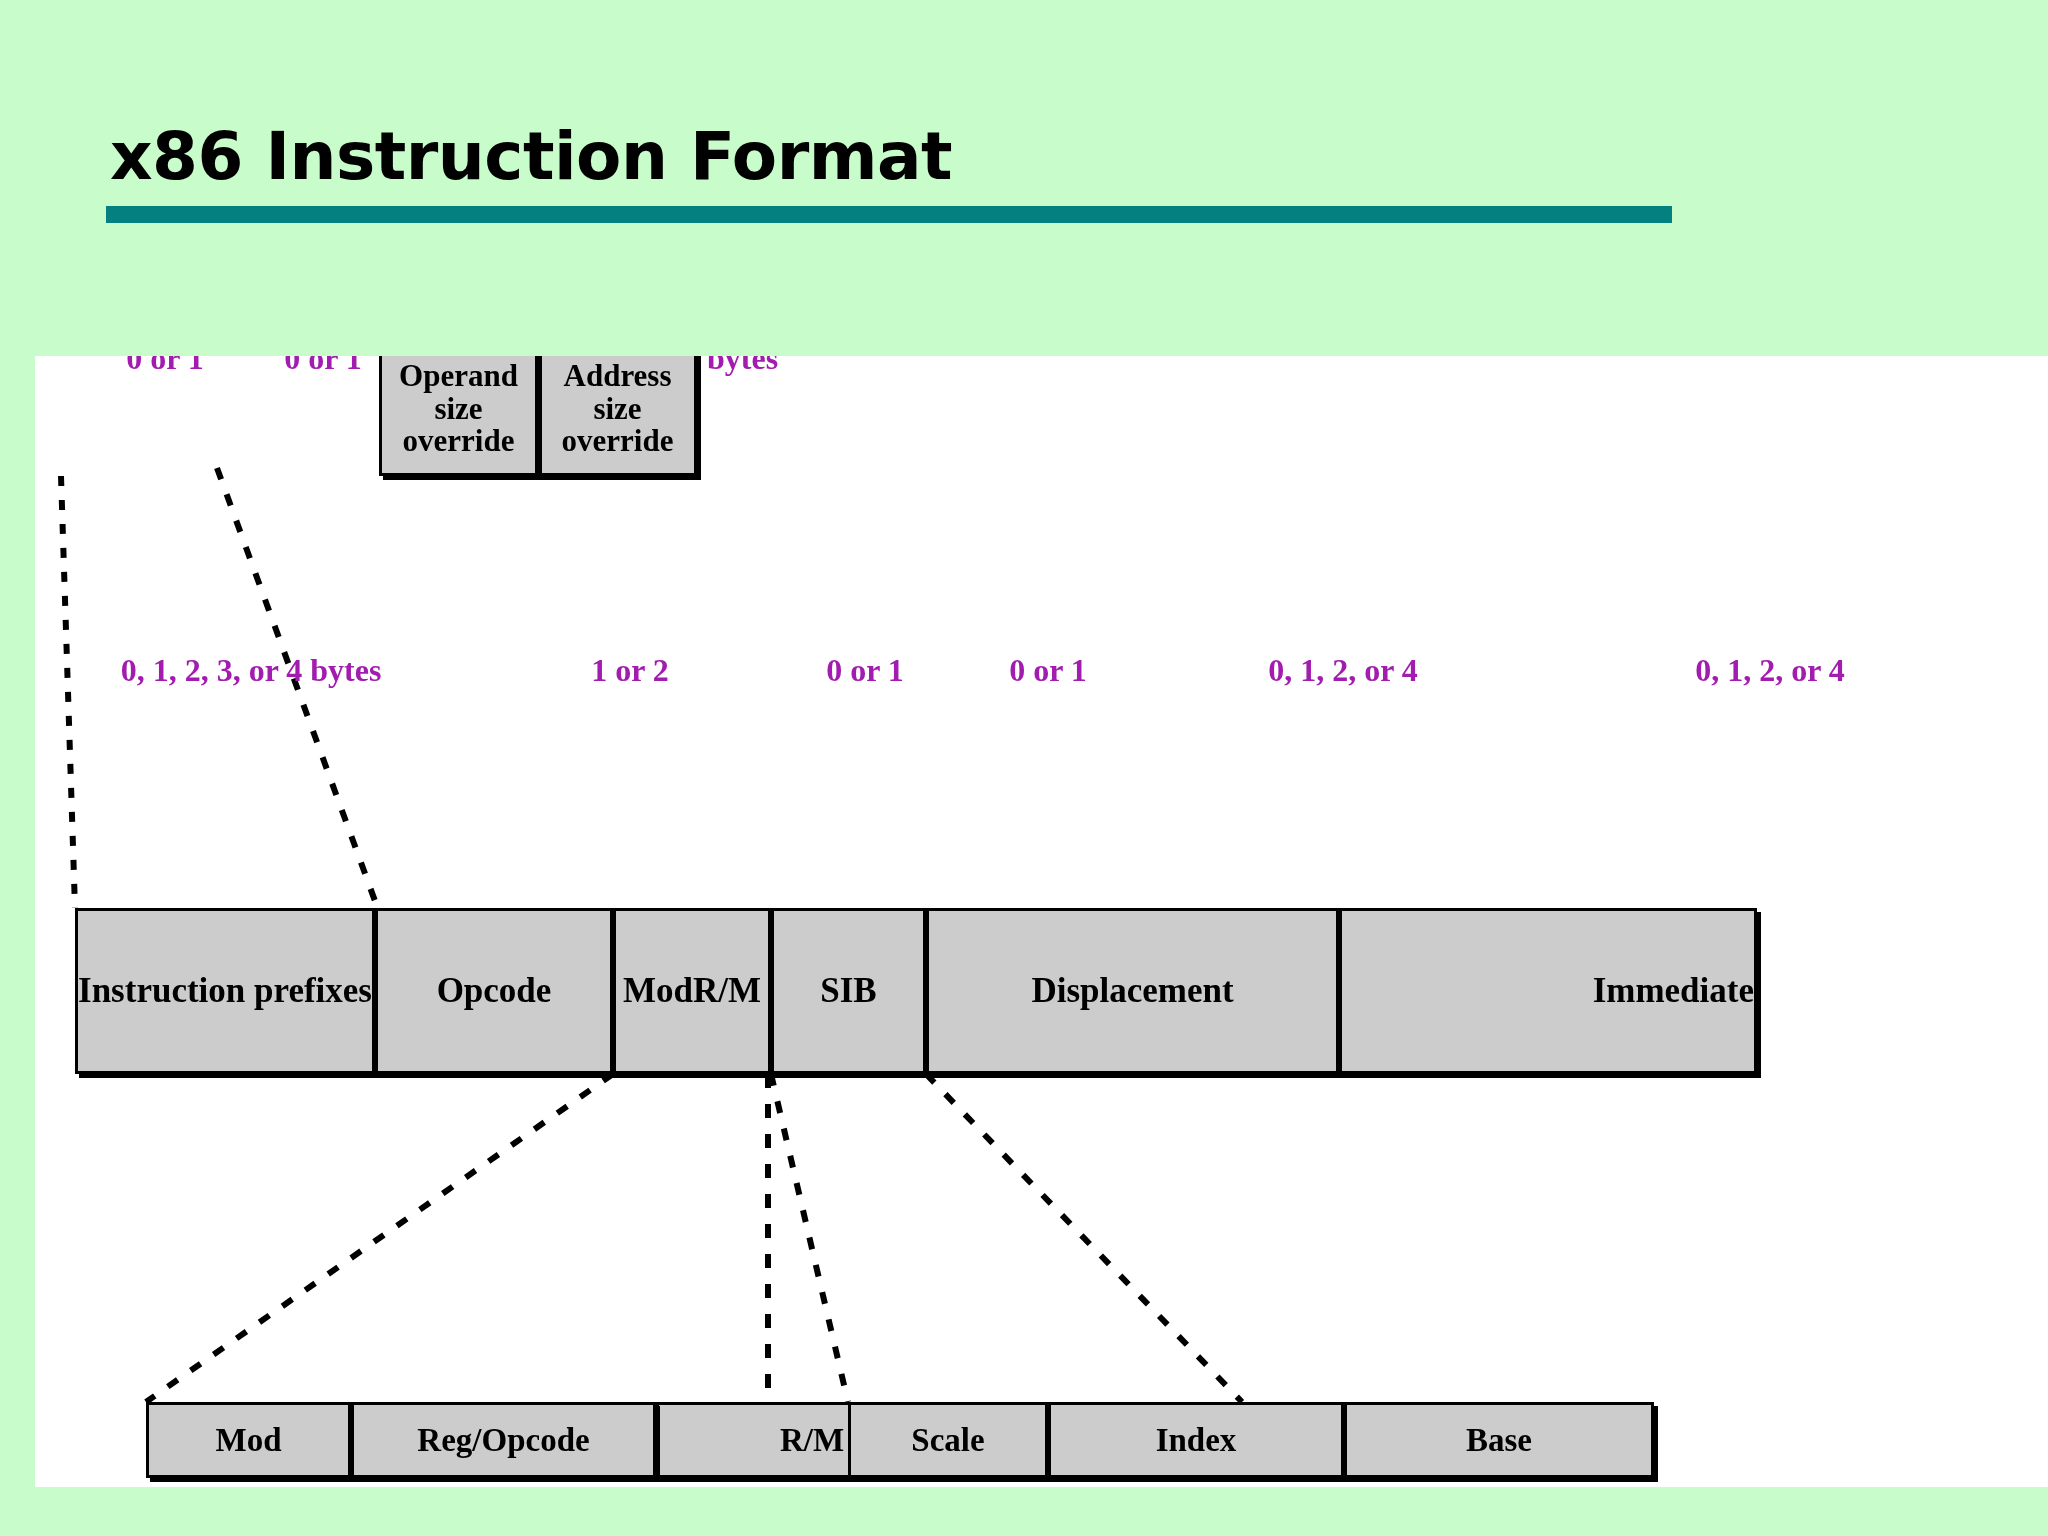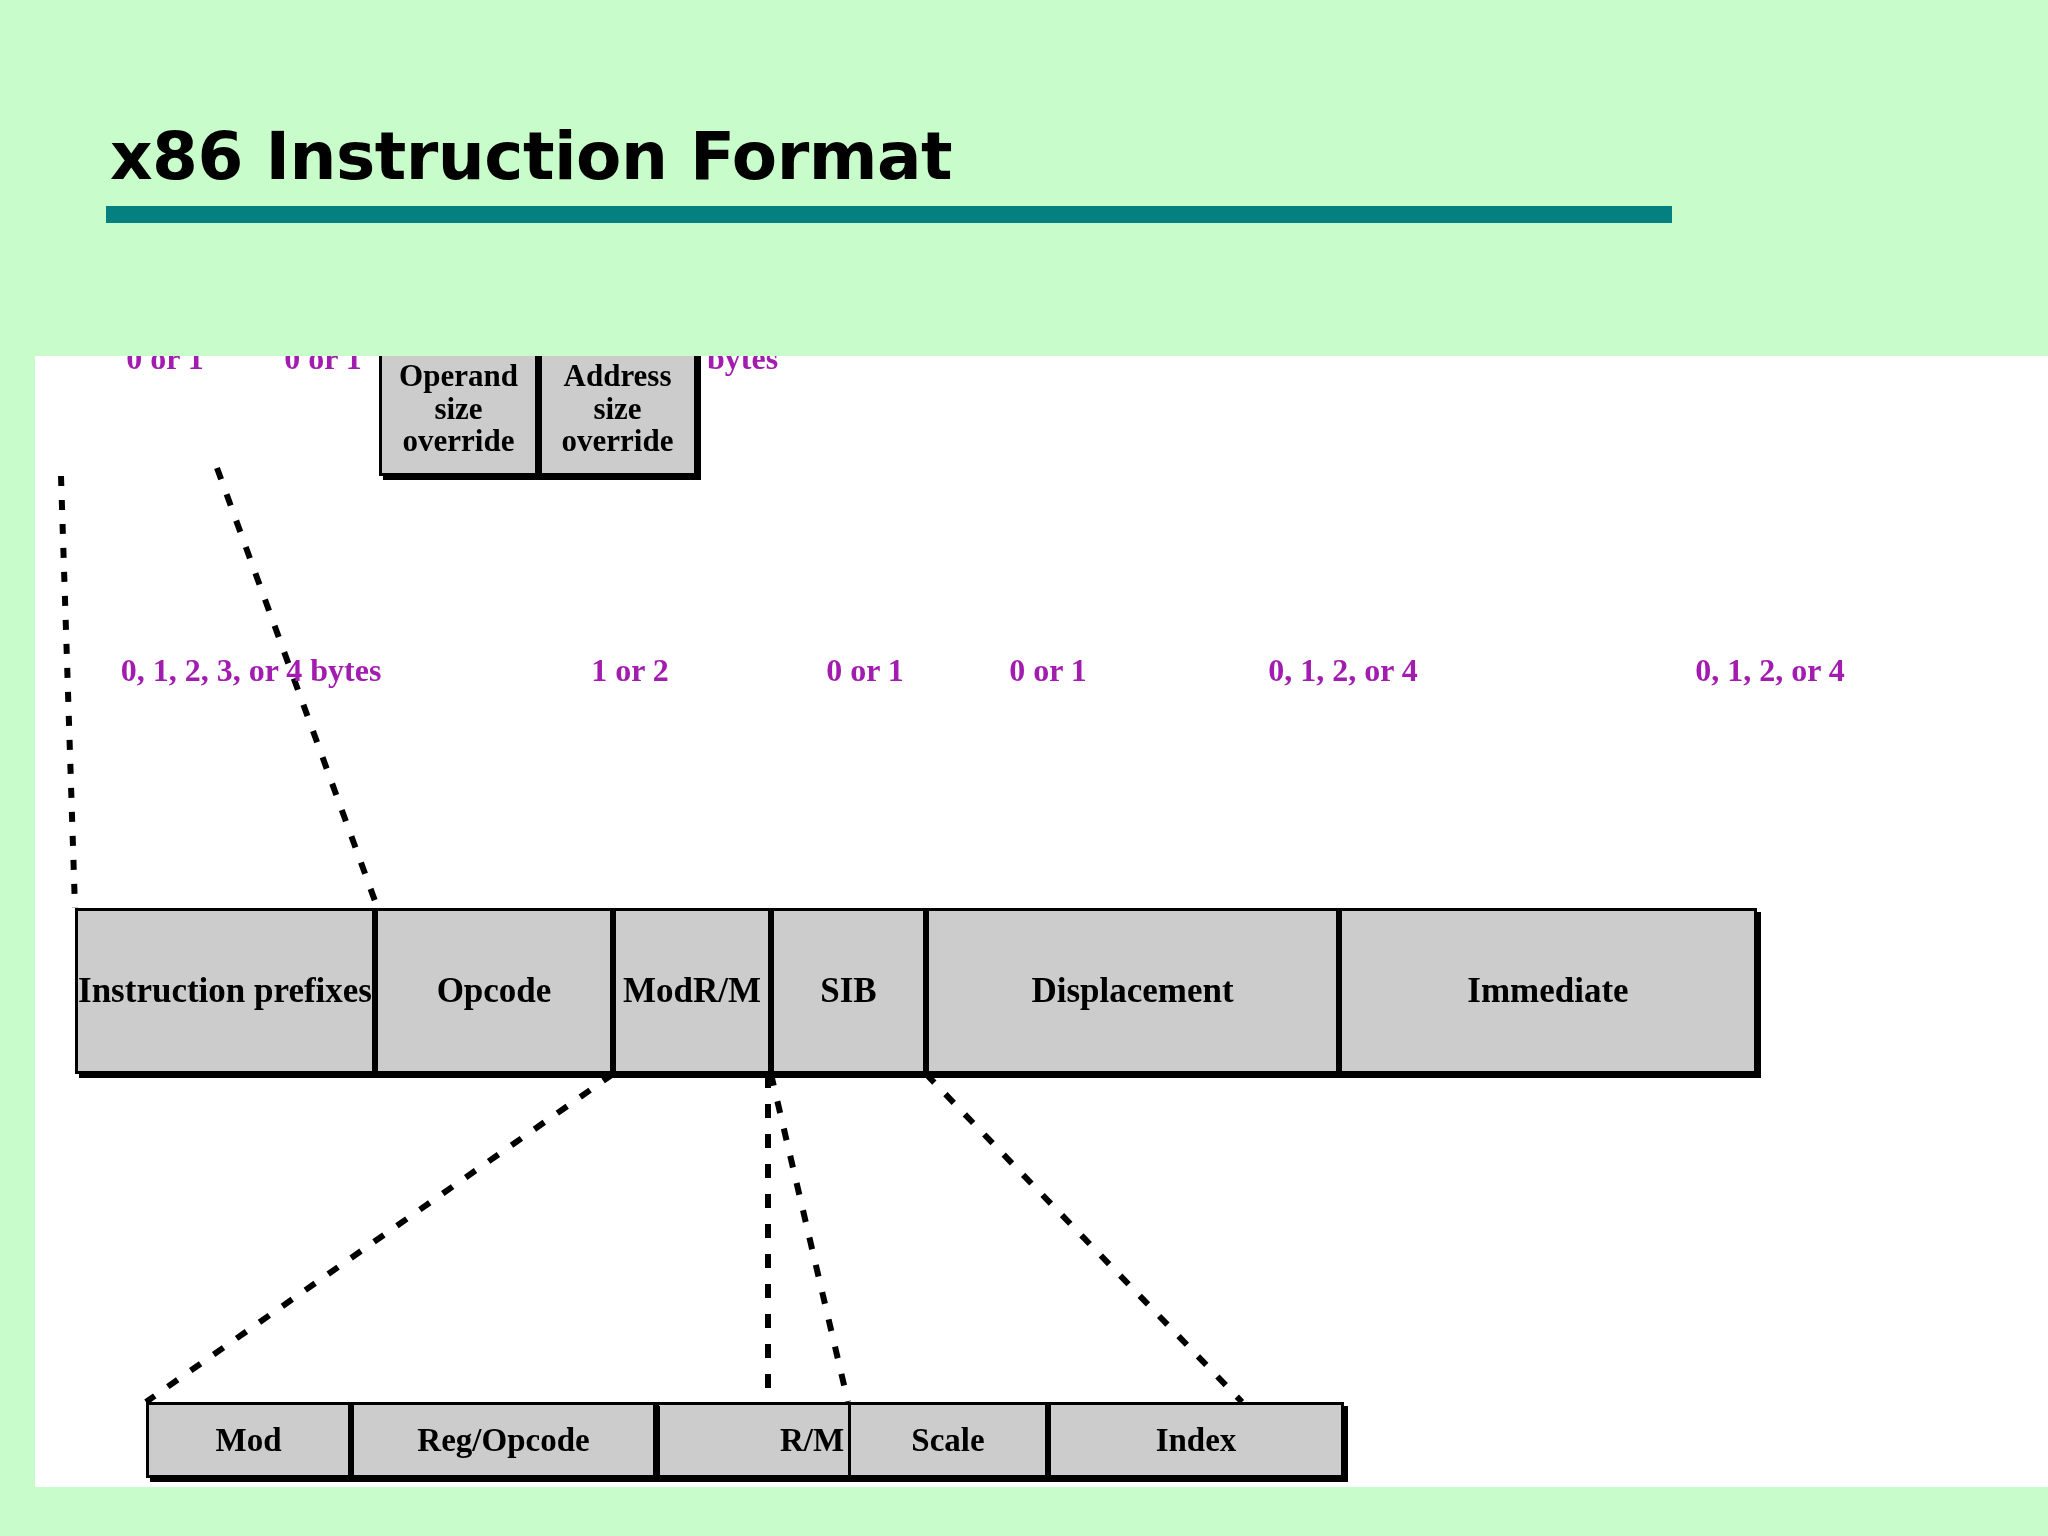--- a/index.html
+++ b/index.html
@@ -153,21 +153,21 @@
   </div>
   <div class="fieldbox shadow row2-box" style="left:578px; top:552px; width:158px; height:166px;">
     <span>ModR/M</span>
   </div>
   <div class="fieldbox shadow row2-box" style="left:736px; top:552px; width:155px; height:166px;">
     <span>SIB</span>
   </div>
   <div class="fieldbox shadow row2-box" style="left:891px; top:552px; width:413px; height:166px;">
     <span>Displacement</span>
   </div>
-  <div class="fieldbox shadow row2-box" style="left:1304px; top:552px; width:418px; height:166px;">
+  <div class="fieldbox shadow row2-box" style="left:1304px; top:552px; width:418px; height:166px;justify-content:flex-end;">
     <span>Immediate</span>
   </div>
 
   <div class="fieldbox shadow row3-box" style="left:111px; top:1046px; width:205px; height:76px;">
     <span>Mod</span>
   </div>
   <div class="fieldbox shadow row3-box" style="left:621px; top:1046px; width:312px; height:76px;">
     <span>R/M</span>
   </div>
   <div class="fieldbox shadow row3-box" style="left:316px; top:1046px; width:305px; height:76px;">
@@ -182,20 +182,23 @@
   <div class="bitnum" style="left:713px; top:1130px;">2</div>
   <div class="bitnum" style="left:817px; top:1130px;">1</div>
   <div class="bitnum" style="left:918px; top:1130px;">0</div>
 
   <div class="fieldbox shadow row3-box" style="left:813px; top:1046px; width:200px; height:76px;">
     <span>Scale</span>
   </div>
   <div class="fieldbox shadow row3-box" style="left:1013px; top:1046px; width:296px; height:76px;">
     <span>Index</span>
   </div>
+  <div class="fieldbox shadow row3-box" style="left:1309px; top:1046px; width:310px; height:76px;">
+    <span>Base</span>
+  </div>
 
   <div class="bitnum" style="left:1133px; top:1130px;">7</div>
   <div class="bitnum" style="left:1236px; top:1130px;">6</div>
   <div class="bitnum" style="left:1338px; top:1130px;">5</div>
   <div class="bitnum" style="left:1440px; top:1130px;">4</div>
   <div class="bitnum" style="left:1543px; top:1130px;">3</div>
   <div class="bitnum" style="left:1645px; top:1130px;">2</div>
   <div class="bitnum" style="left:1748px; top:1130px;">1</div>
   <div class="bitnum" style="left:1850px; top:1130px;">0</div>
 

